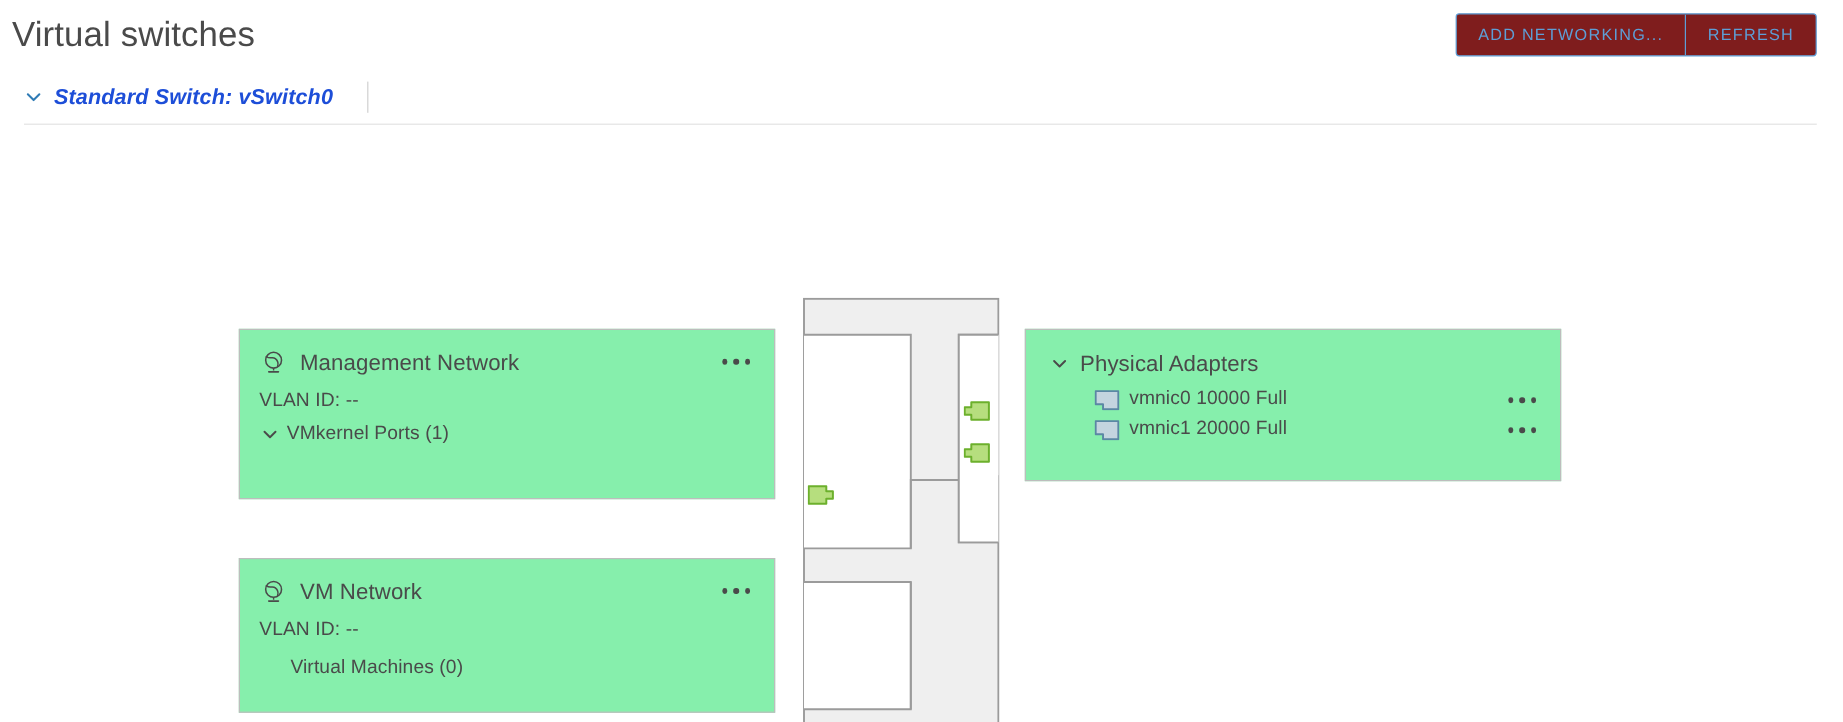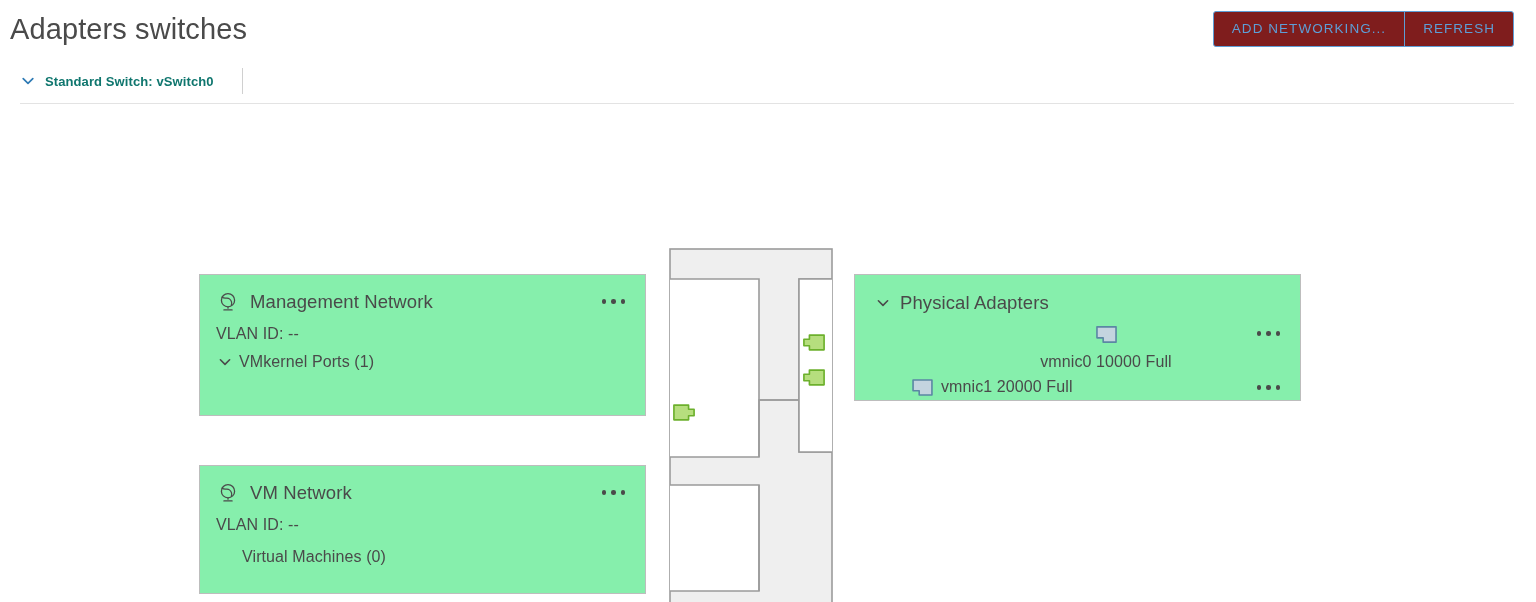--- a/index.html
+++ b/index.html
@@ -68,24 +68,25 @@
     height: 1px;
     background: #e3e3e3;
   }
   .sw-toggle {
     display: flex;
     align-items: center;
     cursor: pointer;
     gap: 9px;
   }
   .sw-name {
-    font-size: 13px;
+    font-size: 18px;
     font-weight: bold;
-    color: #0f766e;
+    color: #1d4ed8;
     letter-spacing: 0.1px;
+    font-style: italic;
   }
   .vdiv {
     width: 1px;
     height: 26px;
     background: #d0d0d0;
     margin: 0 24px 0 28px;
   }
   .linkbar { display: flex; align-items: center; }
   .tlink {
     font-size: 13.5px;
@@ -159,21 +160,21 @@
   
   .switch-graphic { position: absolute; left: 669px; top: 144px; }
 
   
   .conn { position: absolute; width: 22px; height: 21px; }
 </style>
 </head>
 <body>
 
 <div class="page-header">
-  <div class="page-title">Adapters switches</div>
+  <div class="page-title">Virtual switches</div>
 
   <div class="header-actions">
     <button class="hbtn">ADD NETWORKING...</button>
     <button class="hbtn">REFRESH</button>
   </div>
 </div>
 
 <div class="switch-bar">
   <div class="sw-toggle">
     <svg class="chev" viewBox="0 0 16 16">
@@ -240,21 +241,21 @@
 
   <div class="card" style="left:854px; top:170px; width:447px; height:127px;">
 
     <div style="display:flex; align-items:center; gap:9px; margin:17px 0 0 20px;">
       <svg class="chev" viewBox="0 0 16 16">
         <path d="M3.4 5.8 L8 10.4 L12.6 5.8" fill="none" stroke="#4a4a4a" stroke-width="1.6" stroke-linecap="round" stroke-linejoin="round"></path>
       </svg>
       <span class="pg-title">Physical Adapters</span>
     </div>
 
-    <div style="position:relative; display:flex; align-items:center; gap:8px; margin:10px 0 0 57px;flex-direction:column;">
+    <div style="position:relative; display:flex; align-items:center; gap:8px; margin:10px 0 0 57px;">
       <svg class="nic" viewBox="0 0 22 18">
         <path d="M1 1 H21 V17 H7.5 V12.5 H1 Z" fill="#c4d4df" stroke="#5b87a4" stroke-width="1.7" stroke-linejoin="round"></path>
       </svg>
       <span class="row-text">vmnic0 10000 Full</span>
       <span class="dots" style="right:20px; top:7px;">
         <i></i>
           <i></i>
           <i></i>
       </span>
     </div>

